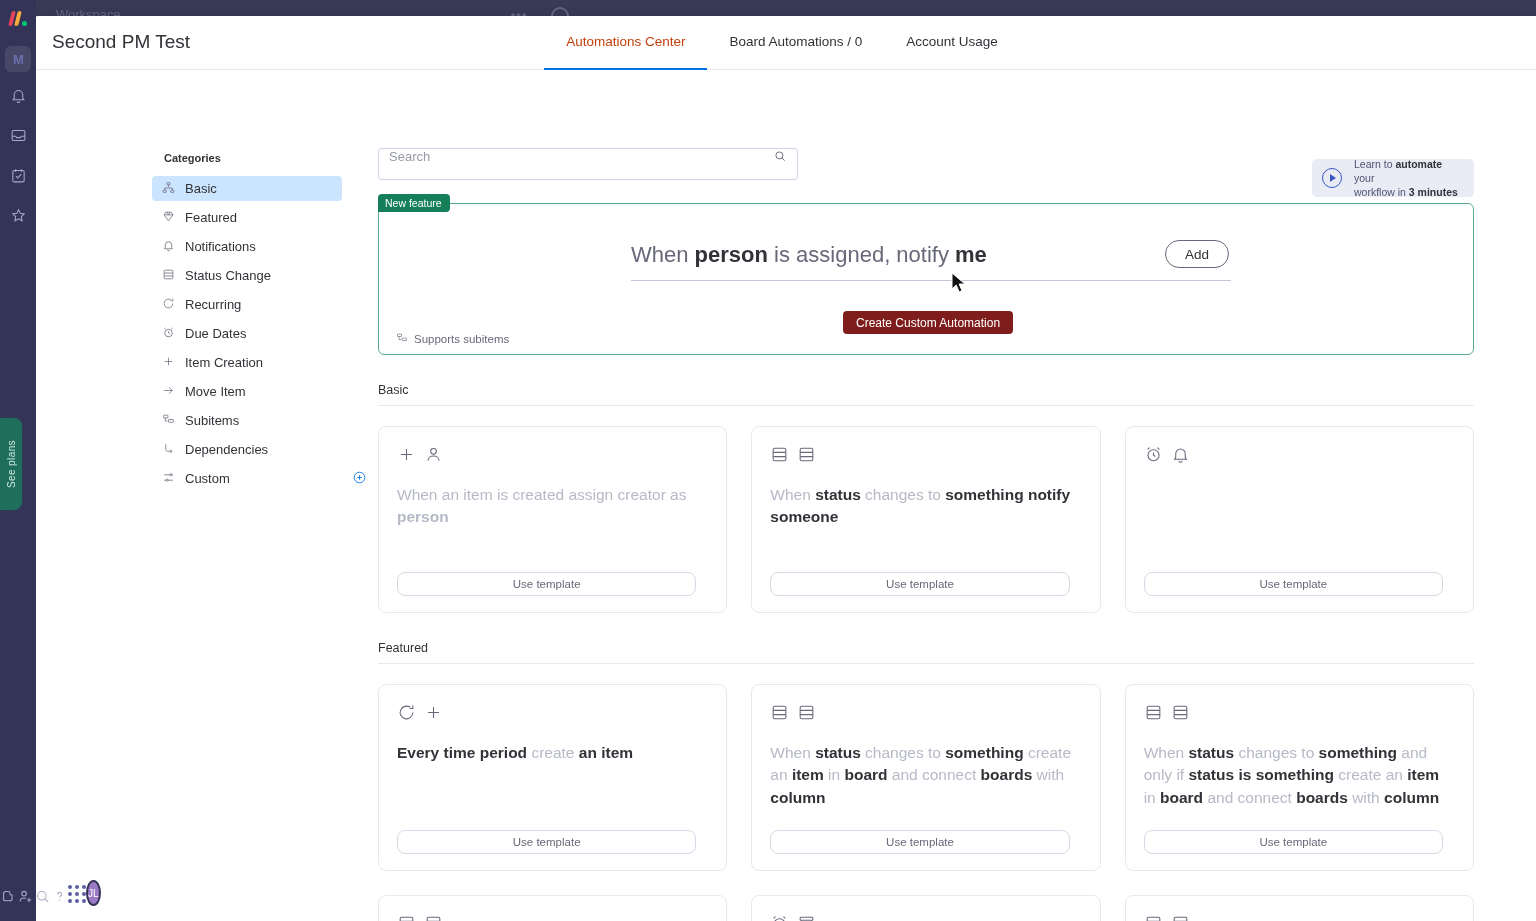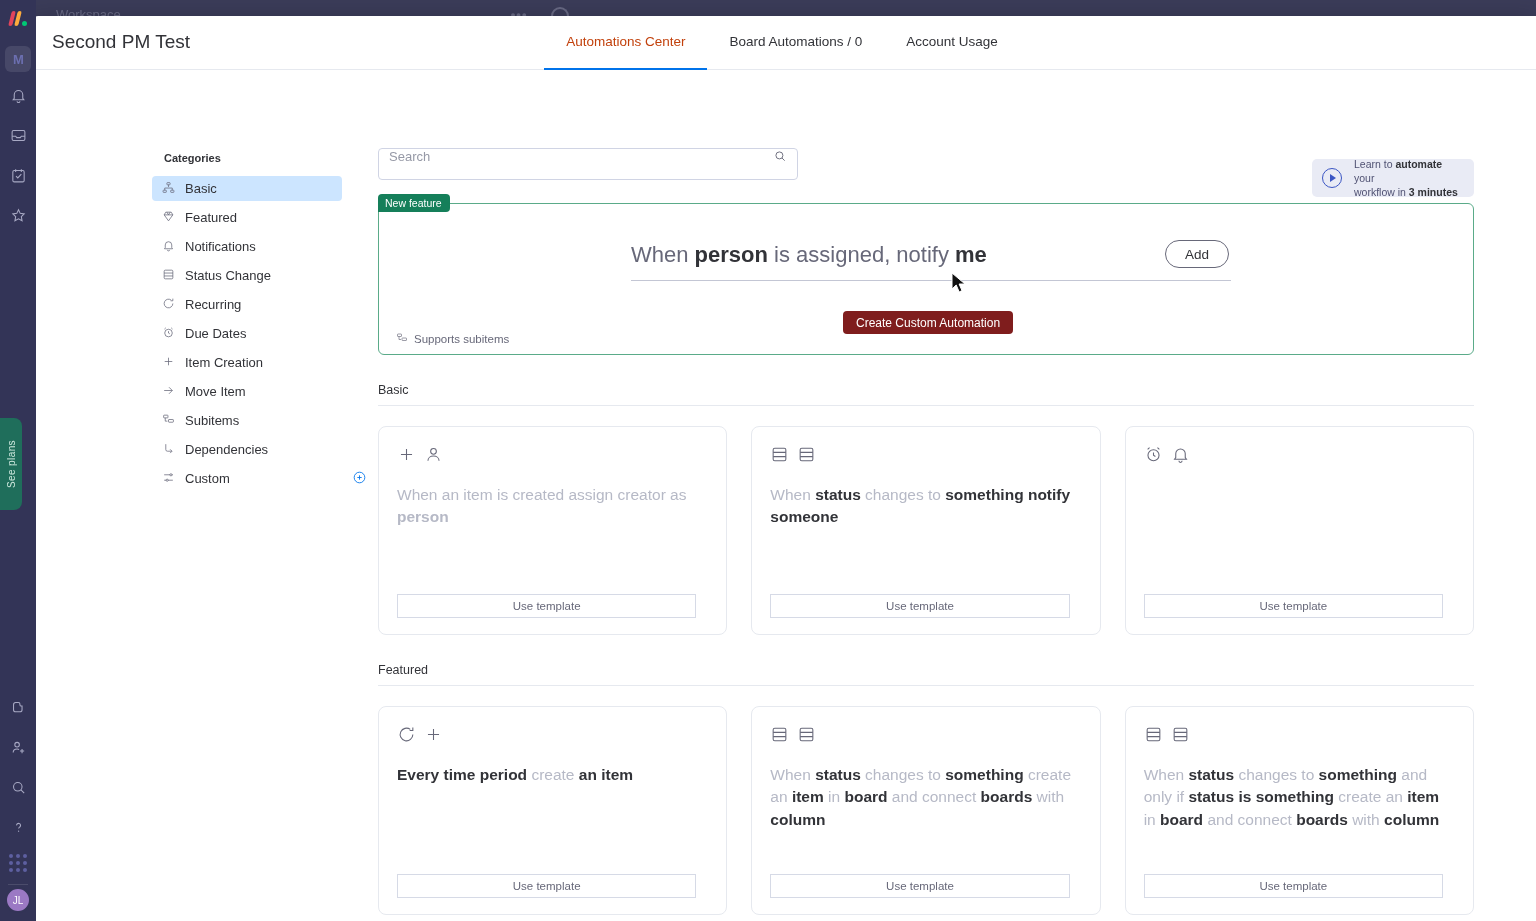--- a/index.html
+++ b/index.html
@@ -48,21 +48,21 @@
   .see-plans {
     position: absolute; left: 0; top: 418px; width: 22px; height: 92px;
     background: #1f6e5b; border-radius: 0 8px 8px 0;
     display: flex; align-items: center; justify-content: center;
   }
   .see-plans span {
     writing-mode: vertical-rl; transform: rotate(180deg);
     color: #cfe9df; font-size: 10px; letter-spacing: .4px;
   }
   .rail-bottom { position: absolute; bottom: 8px; left: 0; width: 36px;
-    display: flex; flex-direction: column; align-items: center; }
+    display: flex; flex-direction: row; align-items: center; }
   .rail-grid { display: grid; grid-template-columns: repeat(3, 4px); gap: 3px; margin: 10px 0 8px; }
   .rail-grid i { width: 4px; height: 4px; border-radius: 50%; background: #5e5fa0; }
   .rail-divider { width: 20px; height: 1px; background: rgba(255,255,255,.12); margin: 4px 0 2px; }
   .rail-avatar {
     width: 26px; height: 26px; border-radius: 50%; background: #9b79c4;
     color: #fff; font-size: 10px; display: flex; align-items: center; justify-content: center;
     border: 2px solid #333457;
   }
 
   
@@ -159,31 +159,31 @@
   .supports svg { width: 12px; height: 12px; stroke: #676879; fill: none; stroke-width: 1.3; }
   .cursor-arrow { position: absolute; left: 572px; top: 68px; width: 16px; height: 22px; }
 
   
   .section-head {
     margin-top: 28px; font-size: 12.5px; color: #323338;
     border-bottom: 1px solid #e6e9ef; padding-bottom: 8px;
   }
   .cards { display: grid; grid-template-columns: repeat(3, 1fr); gap: 24px; margin-top: 20px; }
   .card {
-    position: relative; height: 209px; border: 1px solid #e6e9ef; border-radius: 8px;
+    position: relative; height: 187px; border: 1px solid #e6e9ef; border-radius: 8px;
     background: #fff; padding: 18px; cursor: pointer;
   }
   .card-icons { display: flex; gap: 8px; margin-bottom: 16px; }
   .card-icons svg { width: 19px; height: 19px; stroke: #676879; fill: none; stroke-width: 1.35; }
   .card-text { font-size: 15.5px; line-height: 1.45; color: #b6b9c6; }
   .card-text b { color: #323338; font-weight: bold; }
   .card.muted .card-text, .card.muted .card-text b { color: #b6b9c6; }
   .use-tpl {
     position: absolute; left: 18px; right: 30px; bottom: 16px; height: 24px;
-    border: 1px solid #d6dae6; border-radius: 0; background: #fff;
+    border: 1px solid #d6dae6; border-radius: 8px; background: #fff;
     font-size: 11.5px; color: #676879; cursor: pointer;
     font-family: "Liberation Sans", sans-serif;
   }
   .cards.clipped { overflow: hidden; }
 </style>
 </head>
 <body>
 
 <div class="app-bg">
   <div class="bg-topbar">

